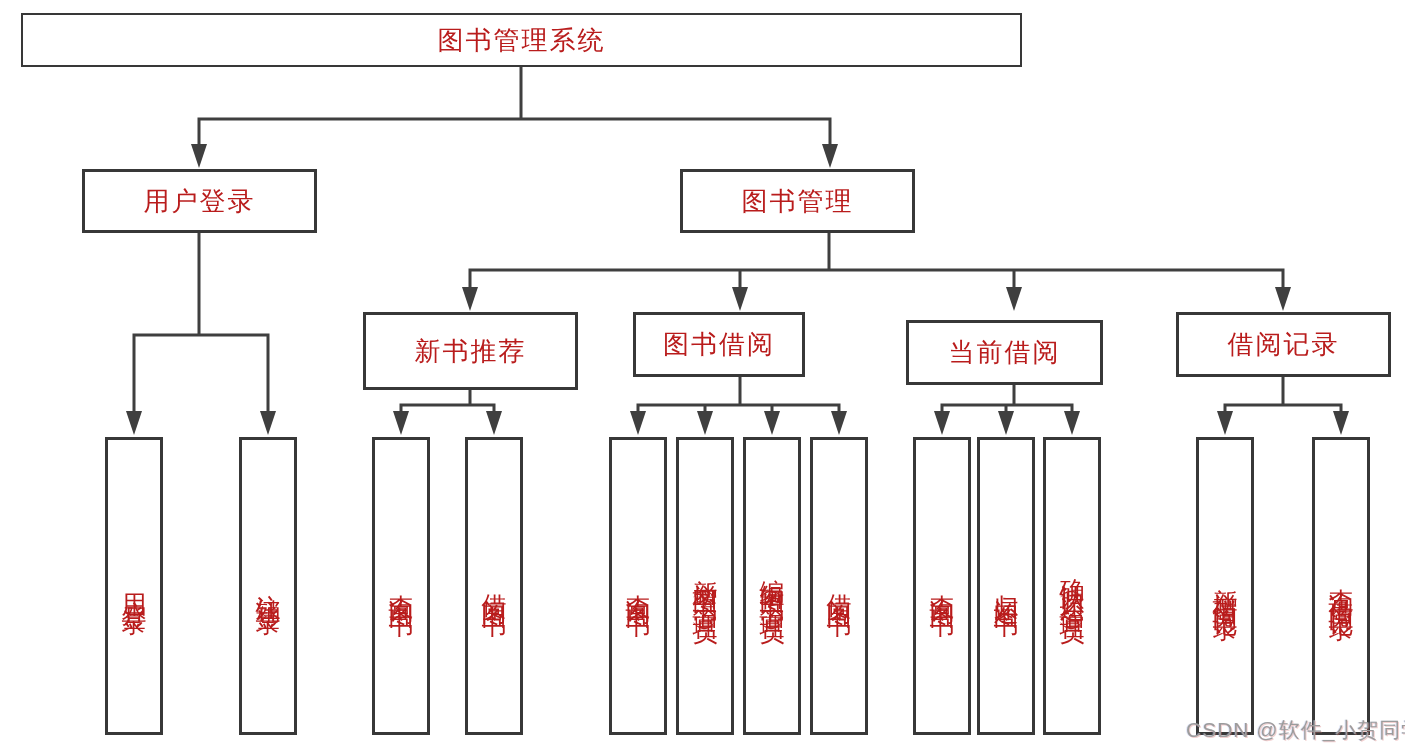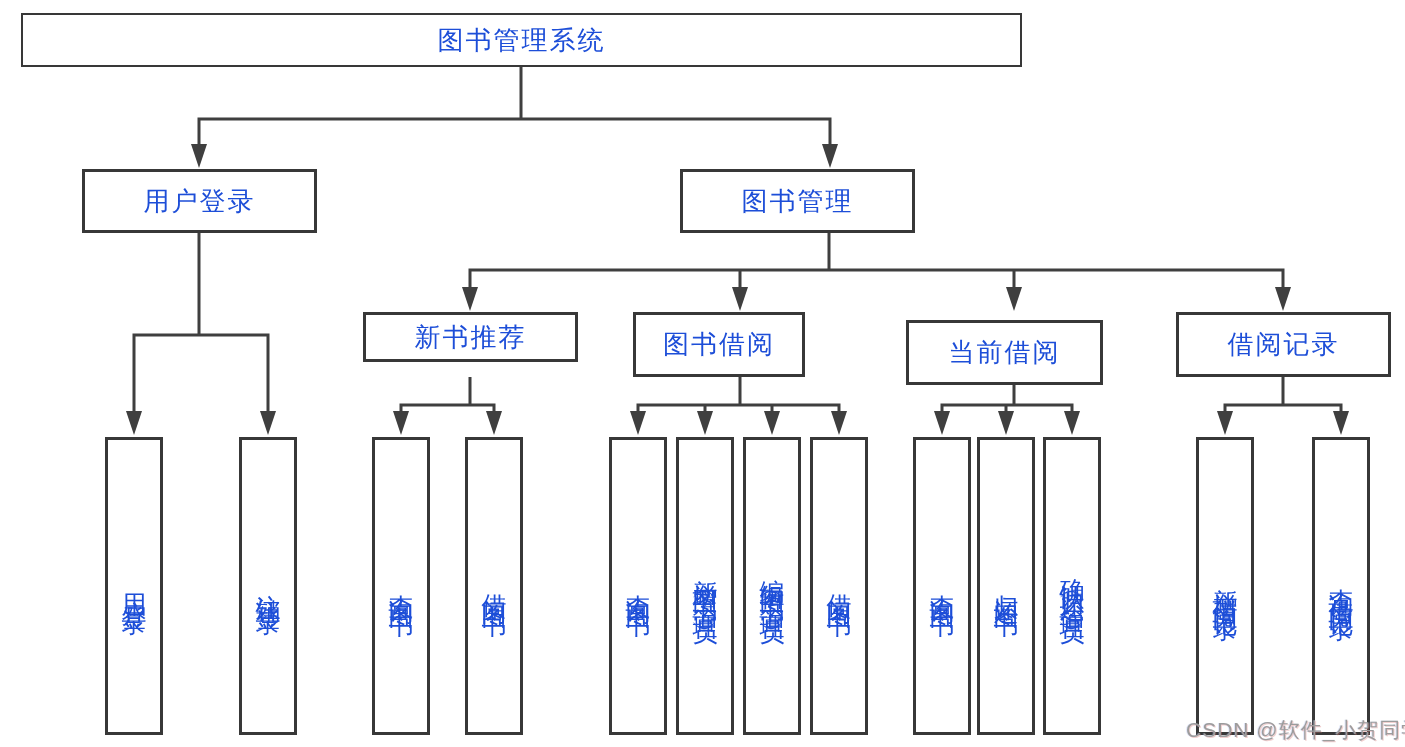--- a/index.html
+++ b/index.html
@@ -10,21 +10,21 @@
     font-family:"Liberation Sans", sans-serif;
     overflow:hidden;
   }
   .connectors{position:absolute;left:0;top:0;width:1405px;height:747px;}
   .box{
     position:absolute;
     background:#ffffff;
     border:3px solid #383838;
     box-sizing:border-box;
     display:flex;align-items:center;justify-content:center;
-    color:#1d4ed8;
+    color:#b91c1c;
   }
   .root{border-width:2px;}
   .h-label{font-size:26px;letter-spacing:2px;white-space:nowrap;}
   .leaf span{
     writing-mode:vertical-rl;
     text-orientation:mixed;
     font-size:25px;
     letter-spacing:6px;
     line-height:1;
     white-space:nowrap;
@@ -93,21 +93,21 @@
     <span class="h-label">图书管理系统</span>
   </div>
 
   <div class="box" style="left:82px;top:169px;width:235px;height:64px">
     <span class="h-label">用户登录</span>
   </div>
   <div class="box" style="left:680px;top:169px;width:235px;height:64px">
     <span class="h-label">图书管理</span>
   </div>
 
-  <div class="box" style="left:363px;top:312px;width:215px;height:50px">
+  <div class="box" style="left:363px;top:312px;width:215px;height:78px">
     <span class="h-label">新书推荐</span>
   </div>
   <div class="box" style="left:633px;top:312px;width:172px;height:65px">
     <span class="h-label">图书借阅</span>
   </div>
   <div class="box" style="left:906px;top:320px;width:197px;height:65px">
     <span class="h-label">当前借阅</span>
   </div>
   <div class="box" style="left:1176px;top:312px;width:215px;height:65px">
     <span class="h-label">借阅记录</span>

